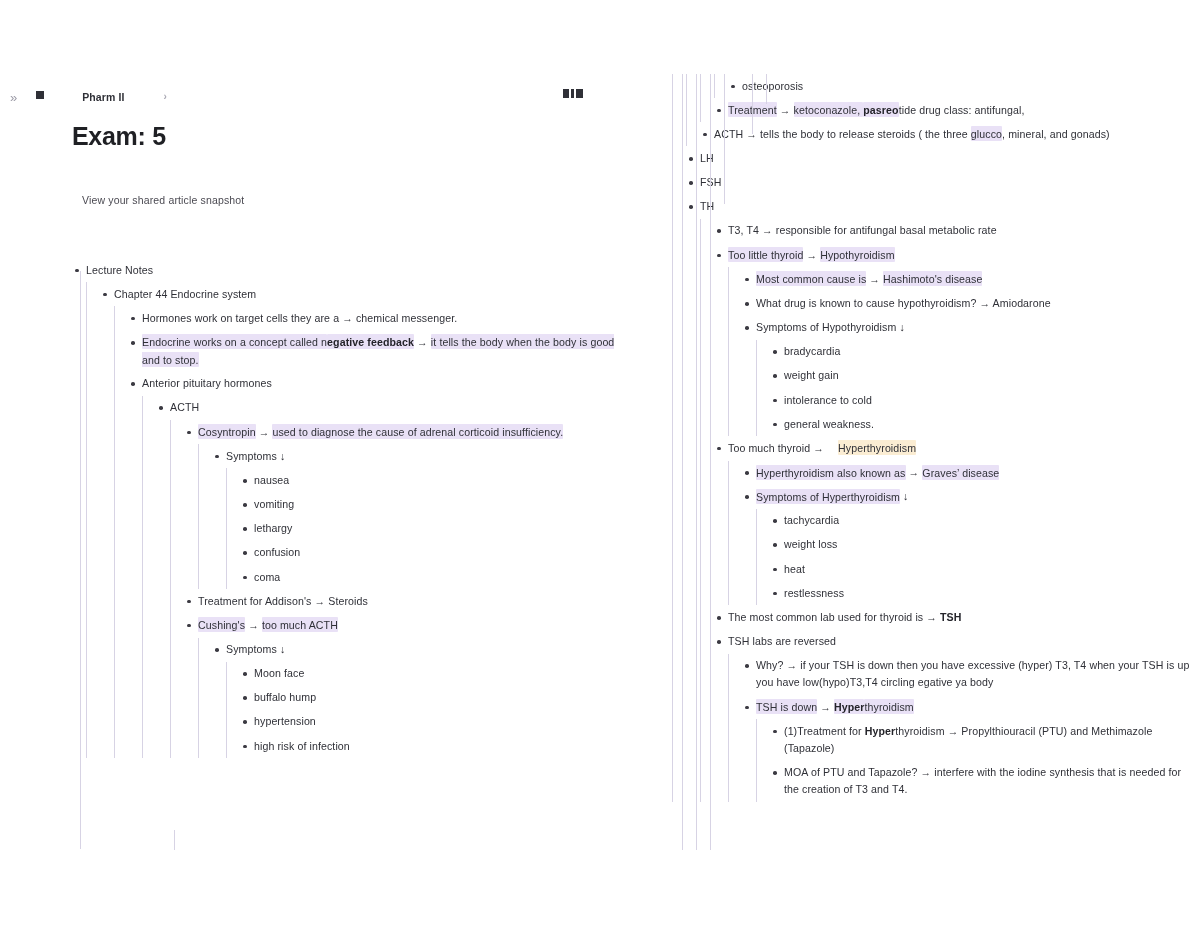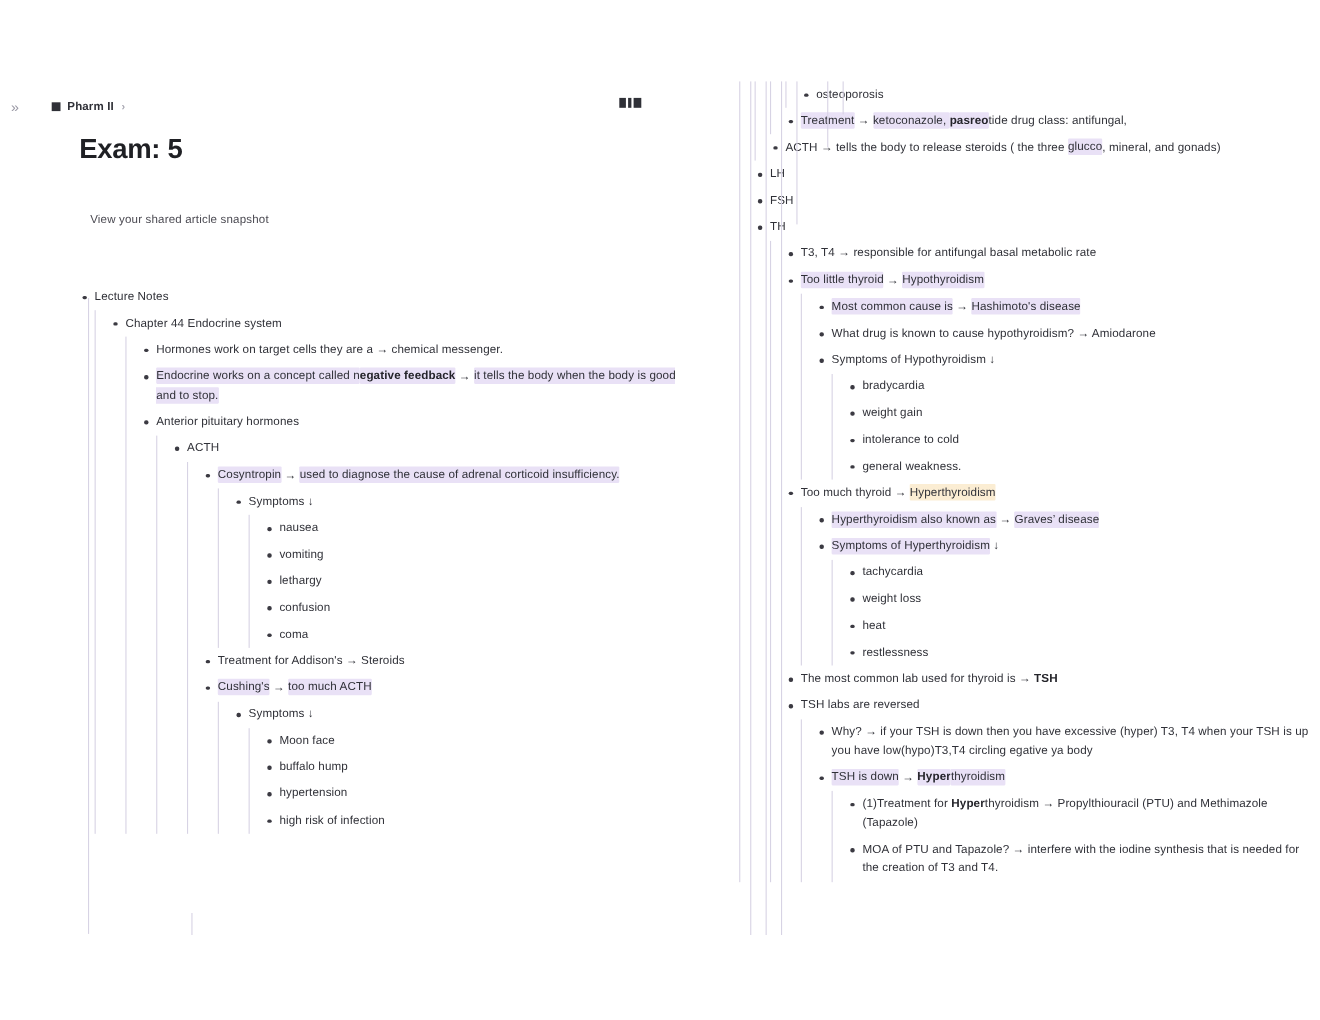--- a/index.html
+++ b/index.html
@@ -12,21 +12,21 @@
     overflow: hidden;
   }
   .page { position: relative; width: 1200px; height: 927px; }
 
   
   .topbar {
     position: absolute; top: 86px; left: 0; width: 620px; height: 22px;
     display: flex; align-items: center;
   }
   .chev-double { margin-left: 10px; color: #9b9aa6; font-size: 13px; line-height: 1; letter-spacing:-2px; }
-  .crumb-wrap { display: flex; align-items: center; margin-left: 32px; }
+  .crumb-wrap { display: flex; align-items: flex-start; margin-left: 21px; gap: 32px; }
   .crumb-sq { width: 8px; height: 8px; background: #2f3037; display:inline-block; margin-right: 6px; }
   .crumb-txt { font-size: 10.5px; font-weight: 700; color: #2f3037; letter-spacing: .1px; }
   .crumb-sep { font-size: 10px; color: #a9a8b3; margin-left: 7px; font-weight:700; }
   .toolbar-icon {
     position: absolute; top: 89px; left: 563px;
     width: 20px; height: 9px; display:flex; align-items:center; justify-content:space-between;
   }
   .toolbar-icon i { display:block; background:#2f3037; }
   .toolbar-icon i:nth-child(1){ width:6px; height:9px; }
   .toolbar-icon i:nth-child(2){ width:3px; height:9px; }
@@ -65,21 +65,21 @@
   }
   li.li > .row { padding: 3.5px 0 3.5px 0; }
   li.li > .row::before {
     content: "";
     position: absolute; left: 3px; top: 10.5px;
     width: 3.6px; height: 3.6px; border-radius: 50%;
     background: #3b3a42;
   }
   b, .bold { font-weight: 700; color: #24242a; }
   mark.hl { background: #e9e1f6; color: #2f3037; padding: 1.5px 0; border-radius: 1px; }
-  mark.hlo { background: #fbedd3; color: #2f3037; padding: 1.5px 0; border-radius: 1px; }
+  mark.hlo { background: #fbedd3; color: #2f3037; padding: 1.5px 0; border-radius: 1px; margin-left: 11px; }
 
   
   .stub {
     position: absolute; width: 1px; background: #d7d3e4;
   }
 </style>
 </head>
 <body>
 
 <div class="page">

